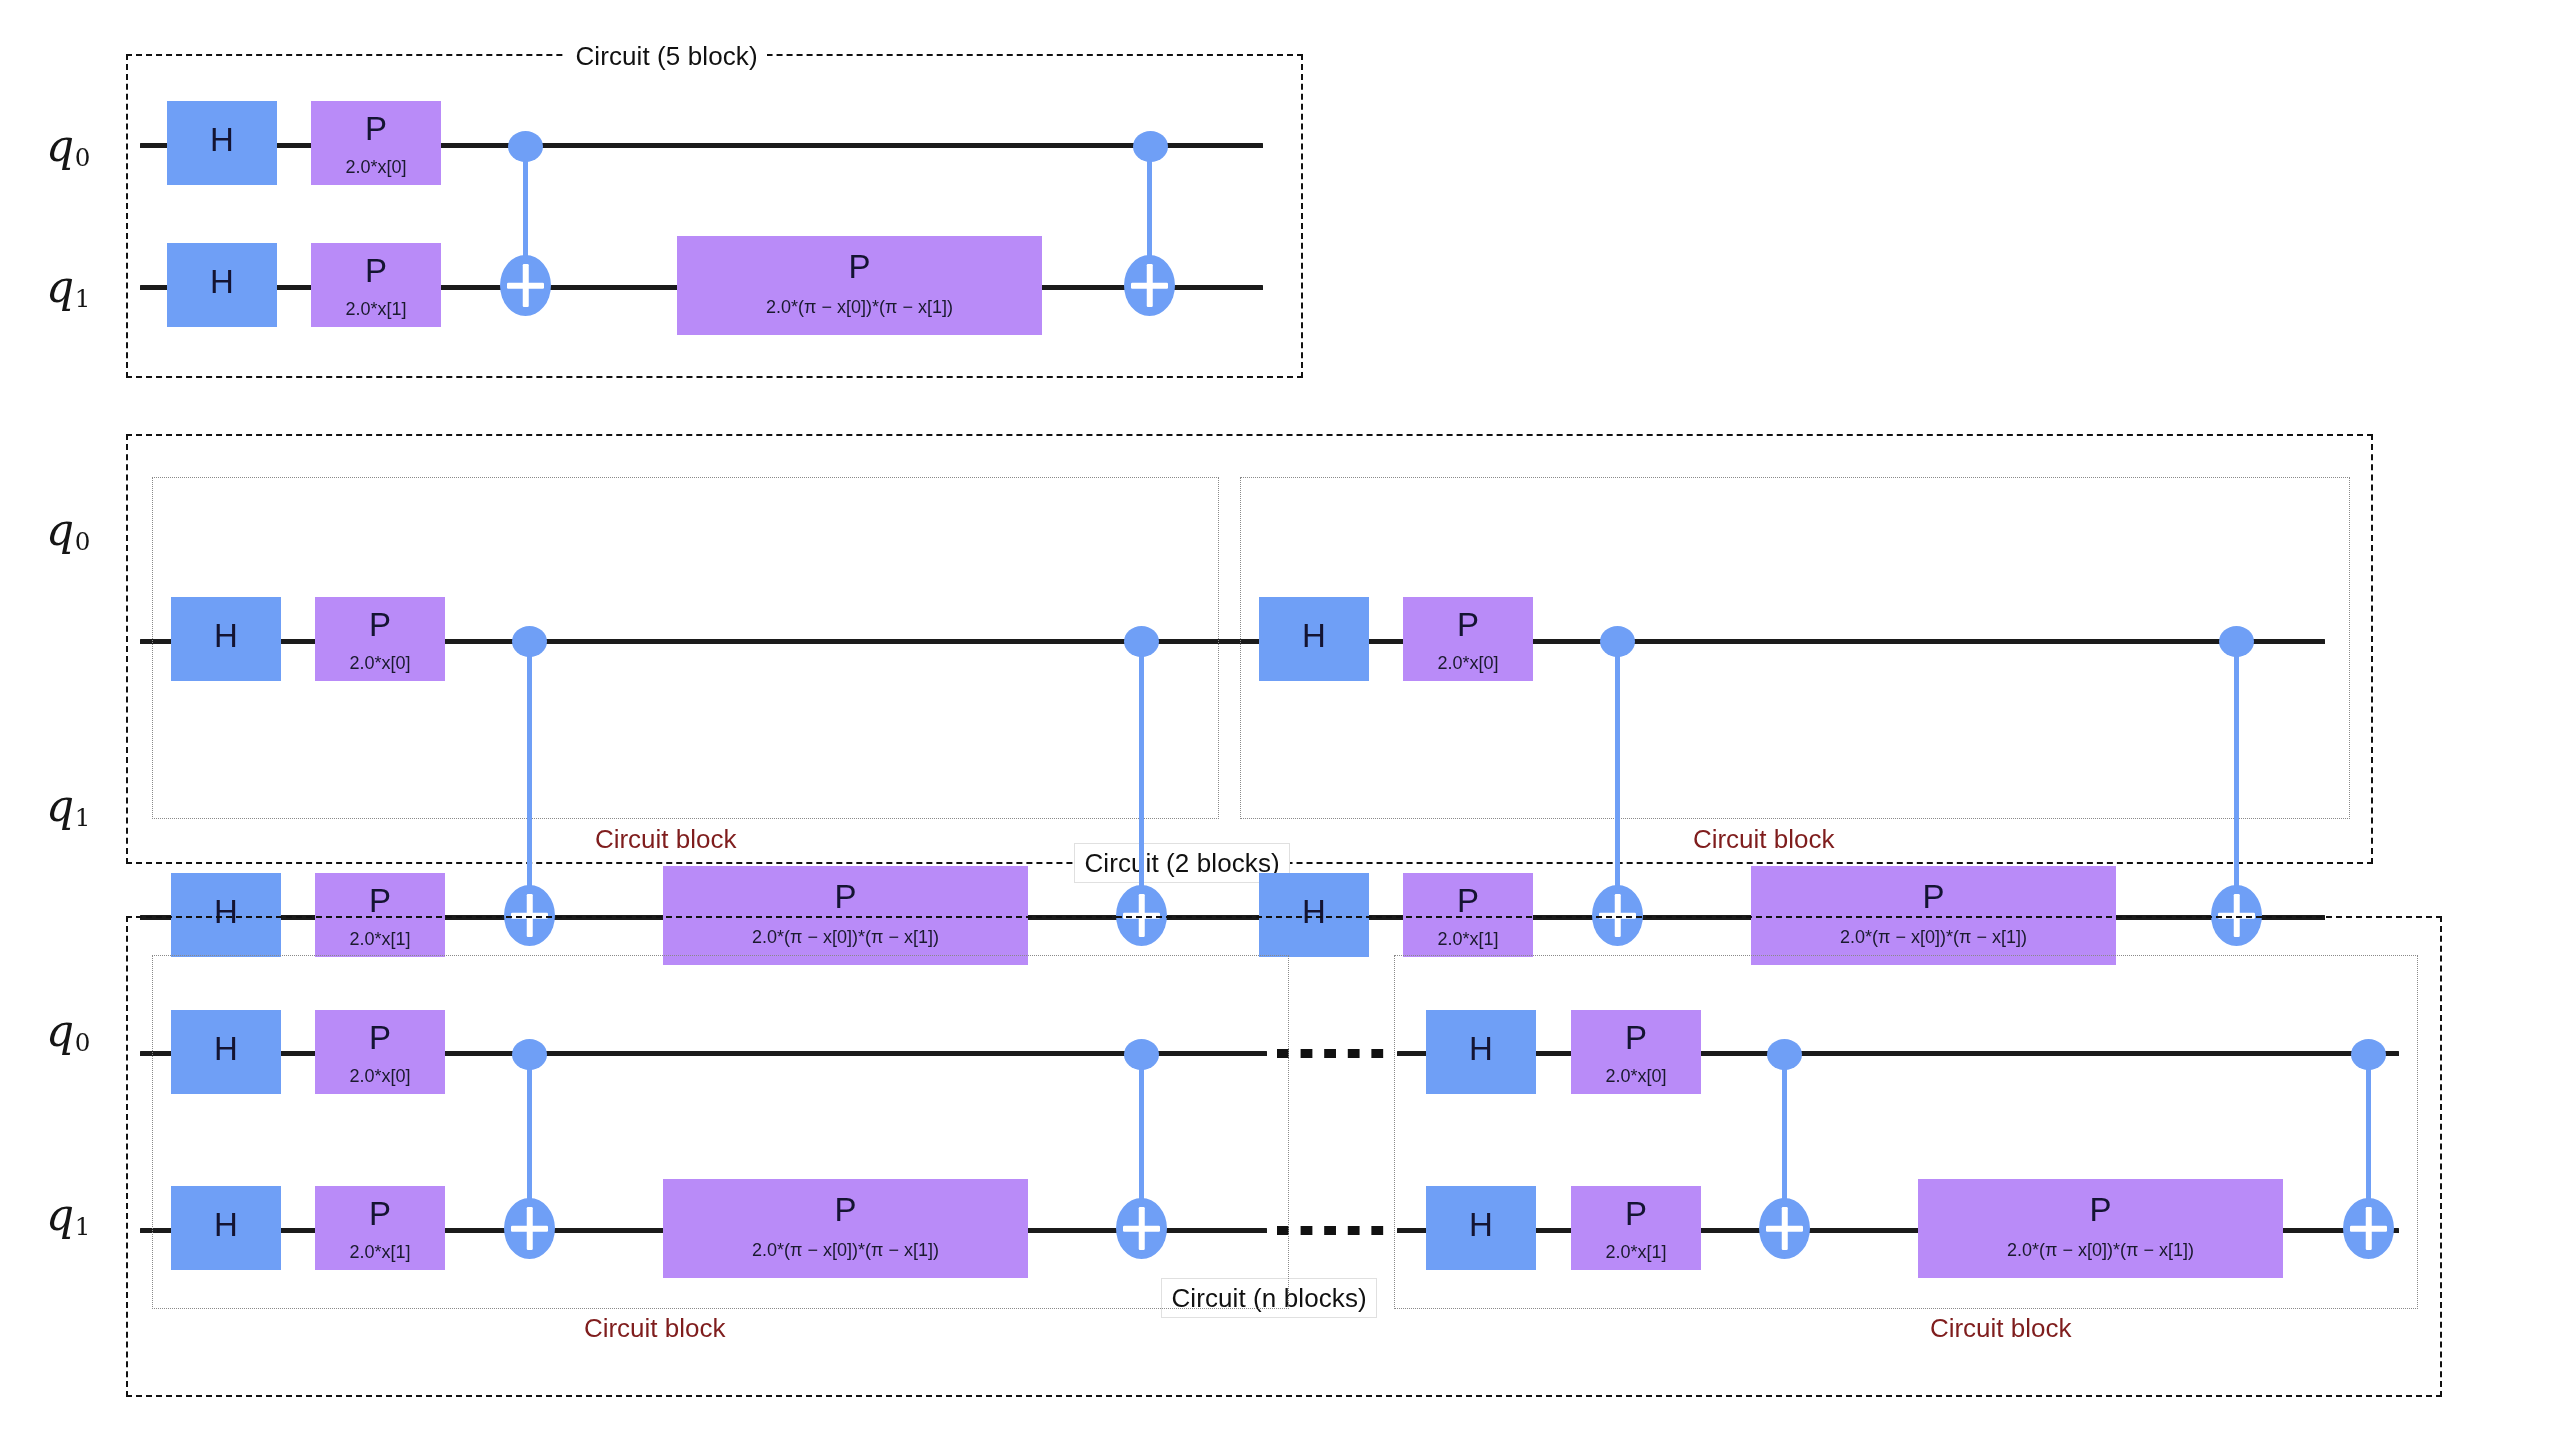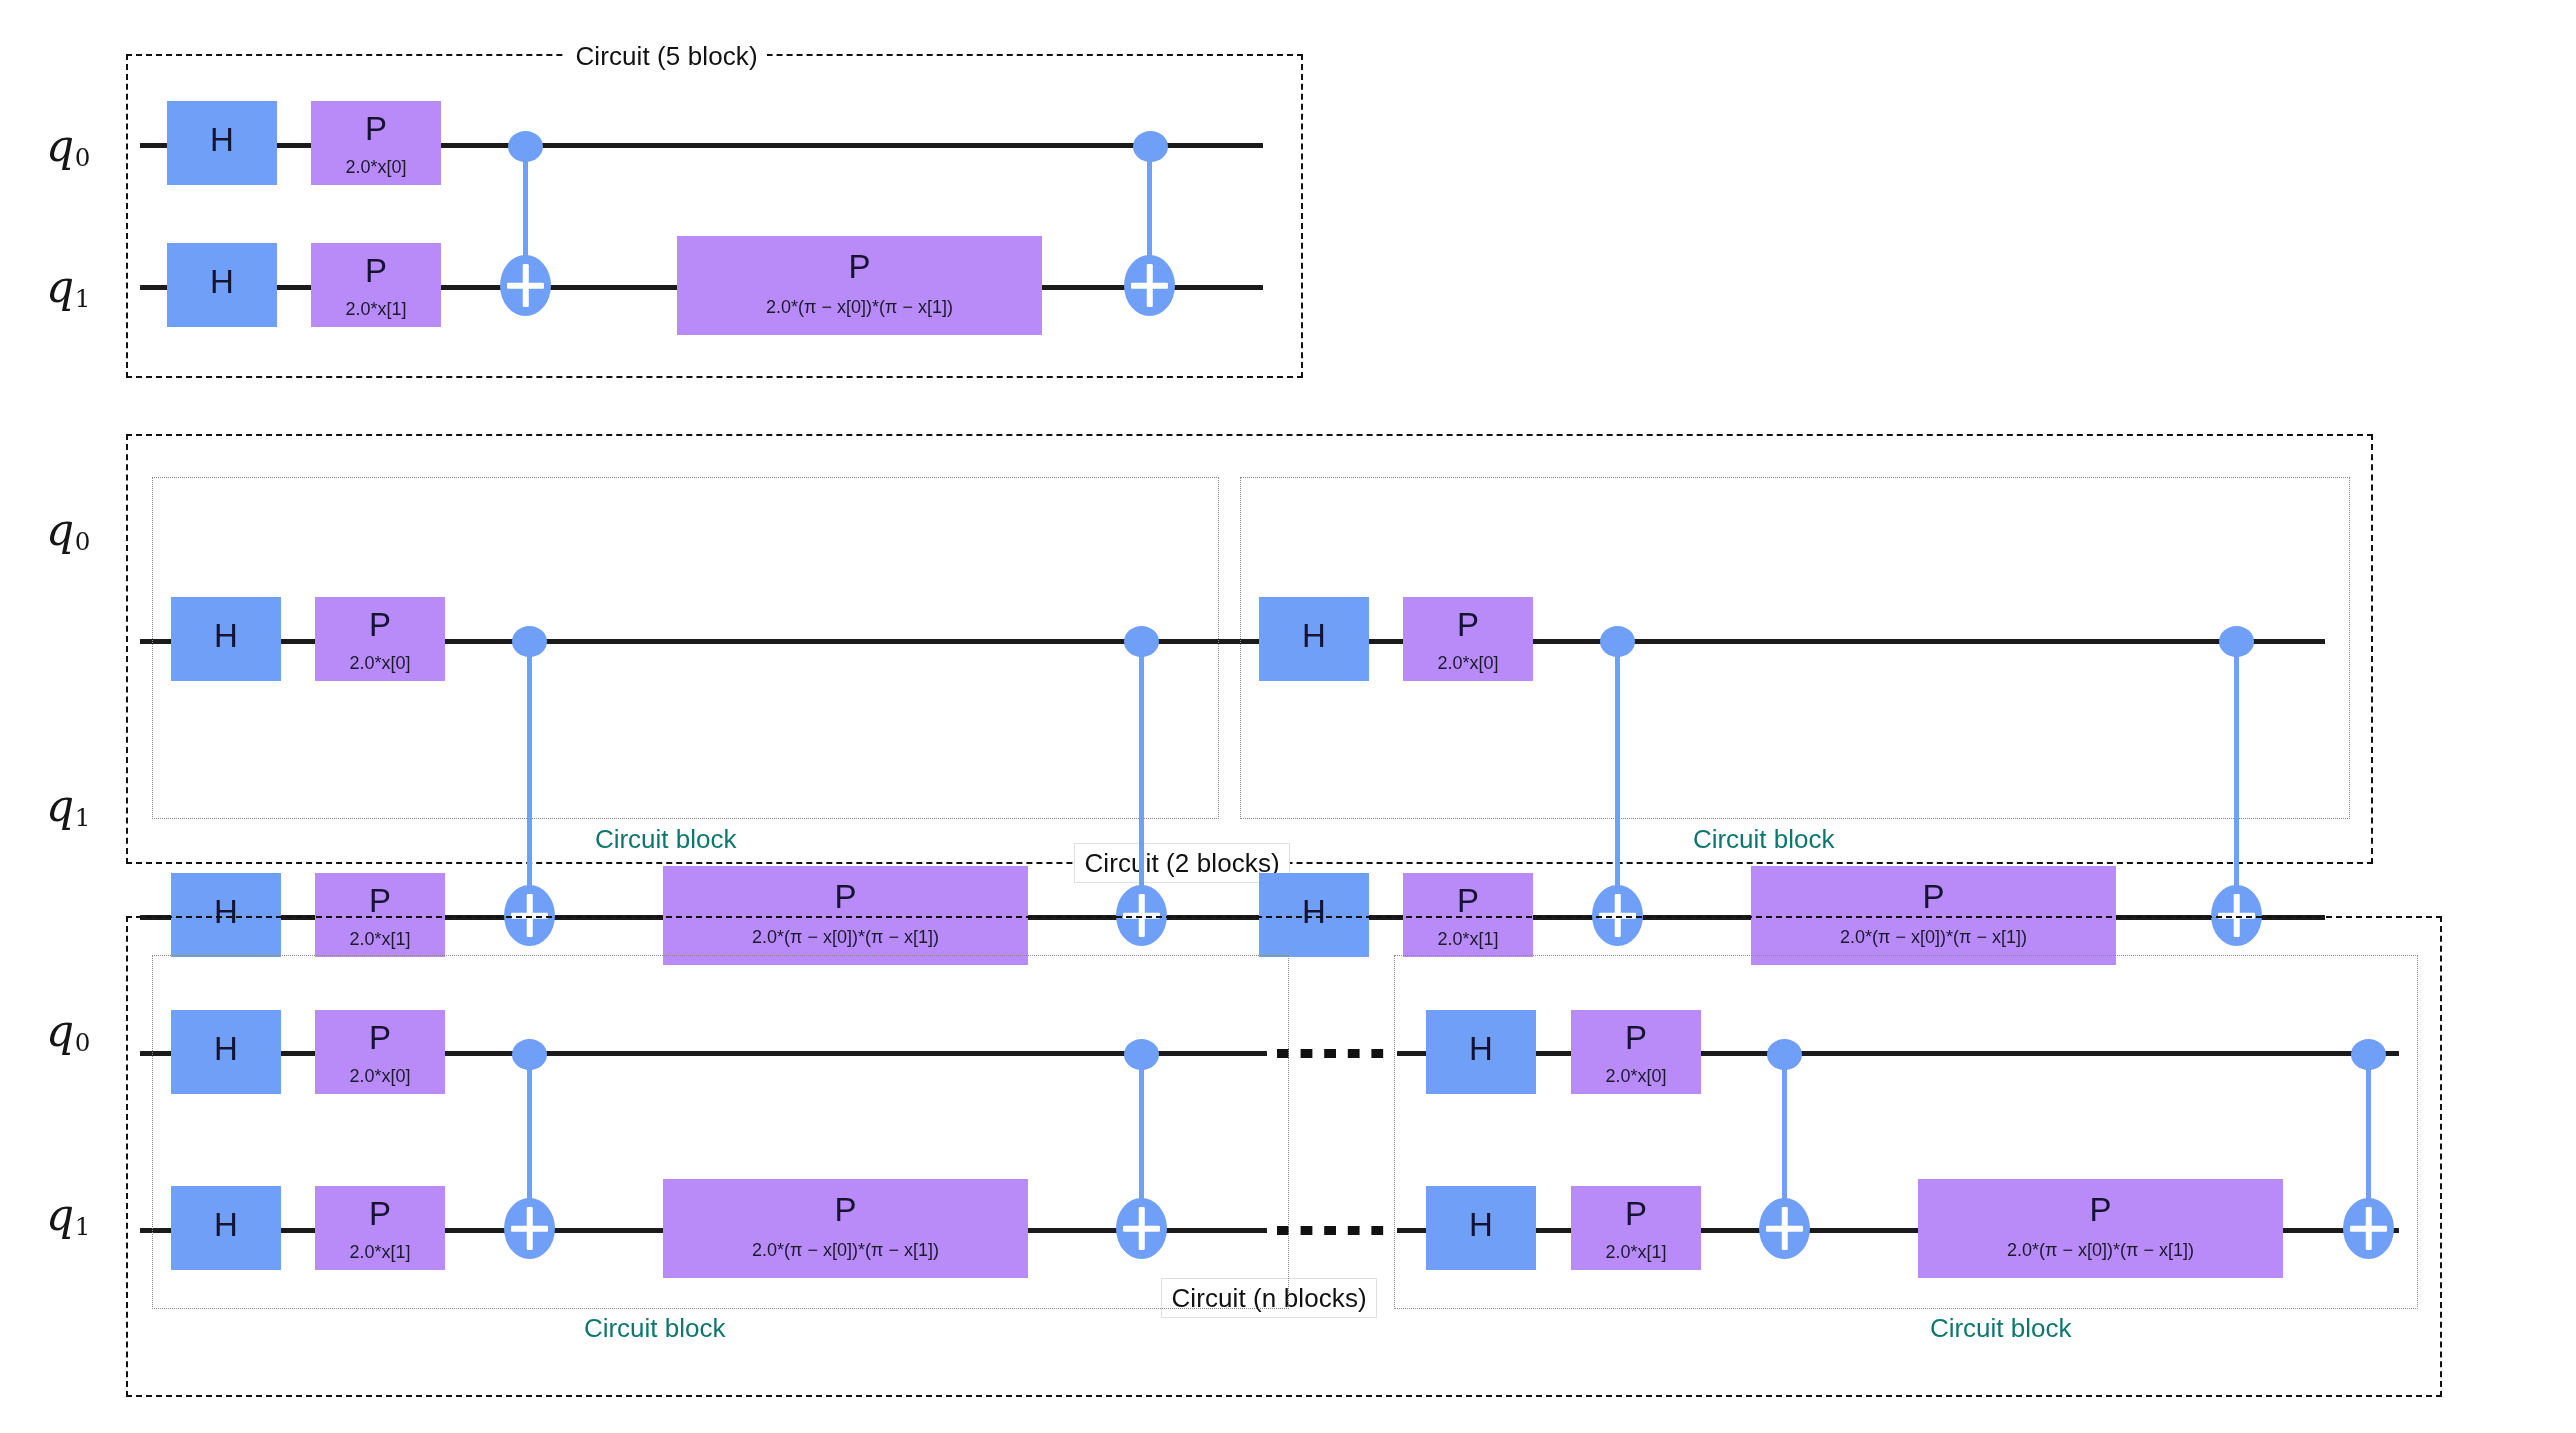--- a/index.html
+++ b/index.html
@@ -38,21 +38,21 @@
     color:#111;
     letter-spacing:0.1px;
   }
   .frame-label.boxed{border:1.2px solid #e0e0e0;}
   .block-label{
     position:absolute;
     background:#ffffff;
     font-size:26px;
     line-height:1;
     white-space:nowrap;
-    color:#0f766e;
+    color:#7f1d1d;
     padding:2.4px 5.9px;
   }
 
   
   .qlabel{
     position:absolute;
     font-family:"DejaVu Serif", serif;
     font-style:italic;
     font-size:44px;
     color:#151515;

